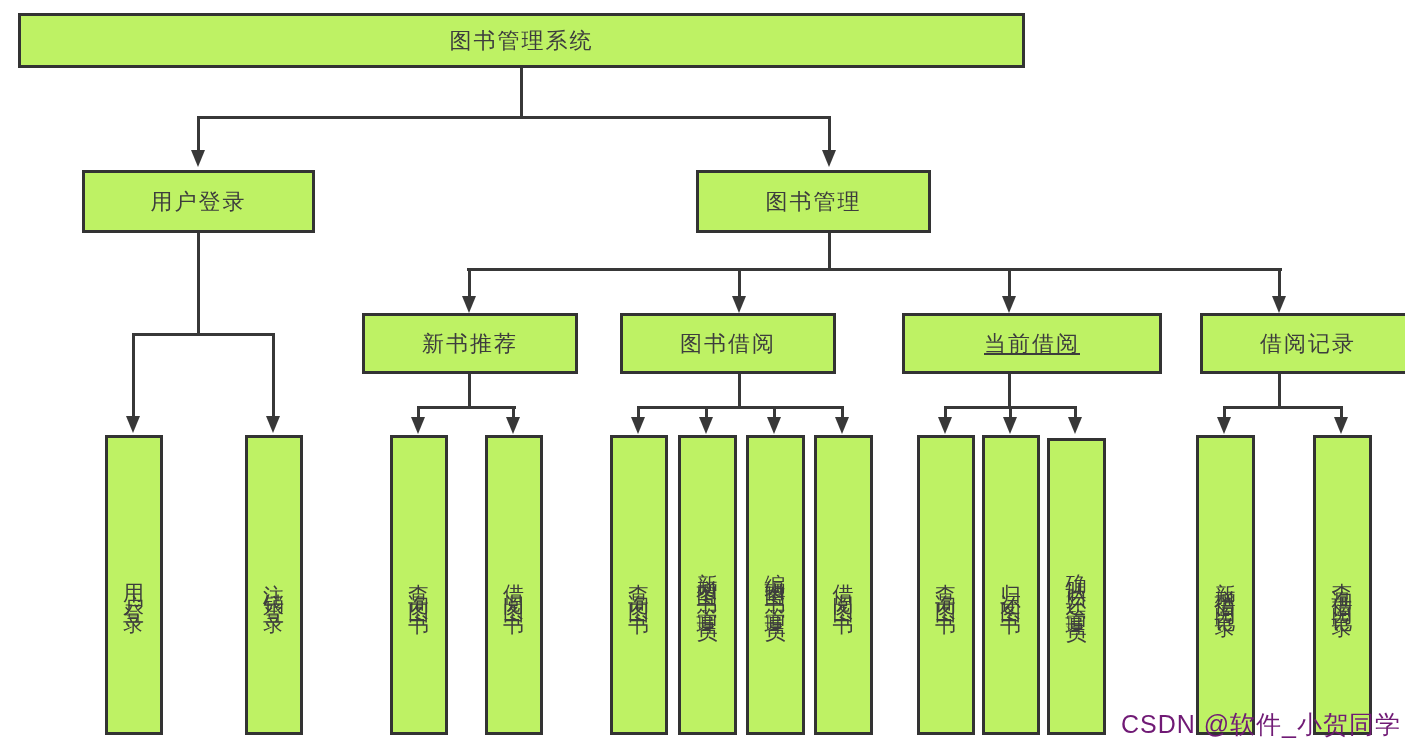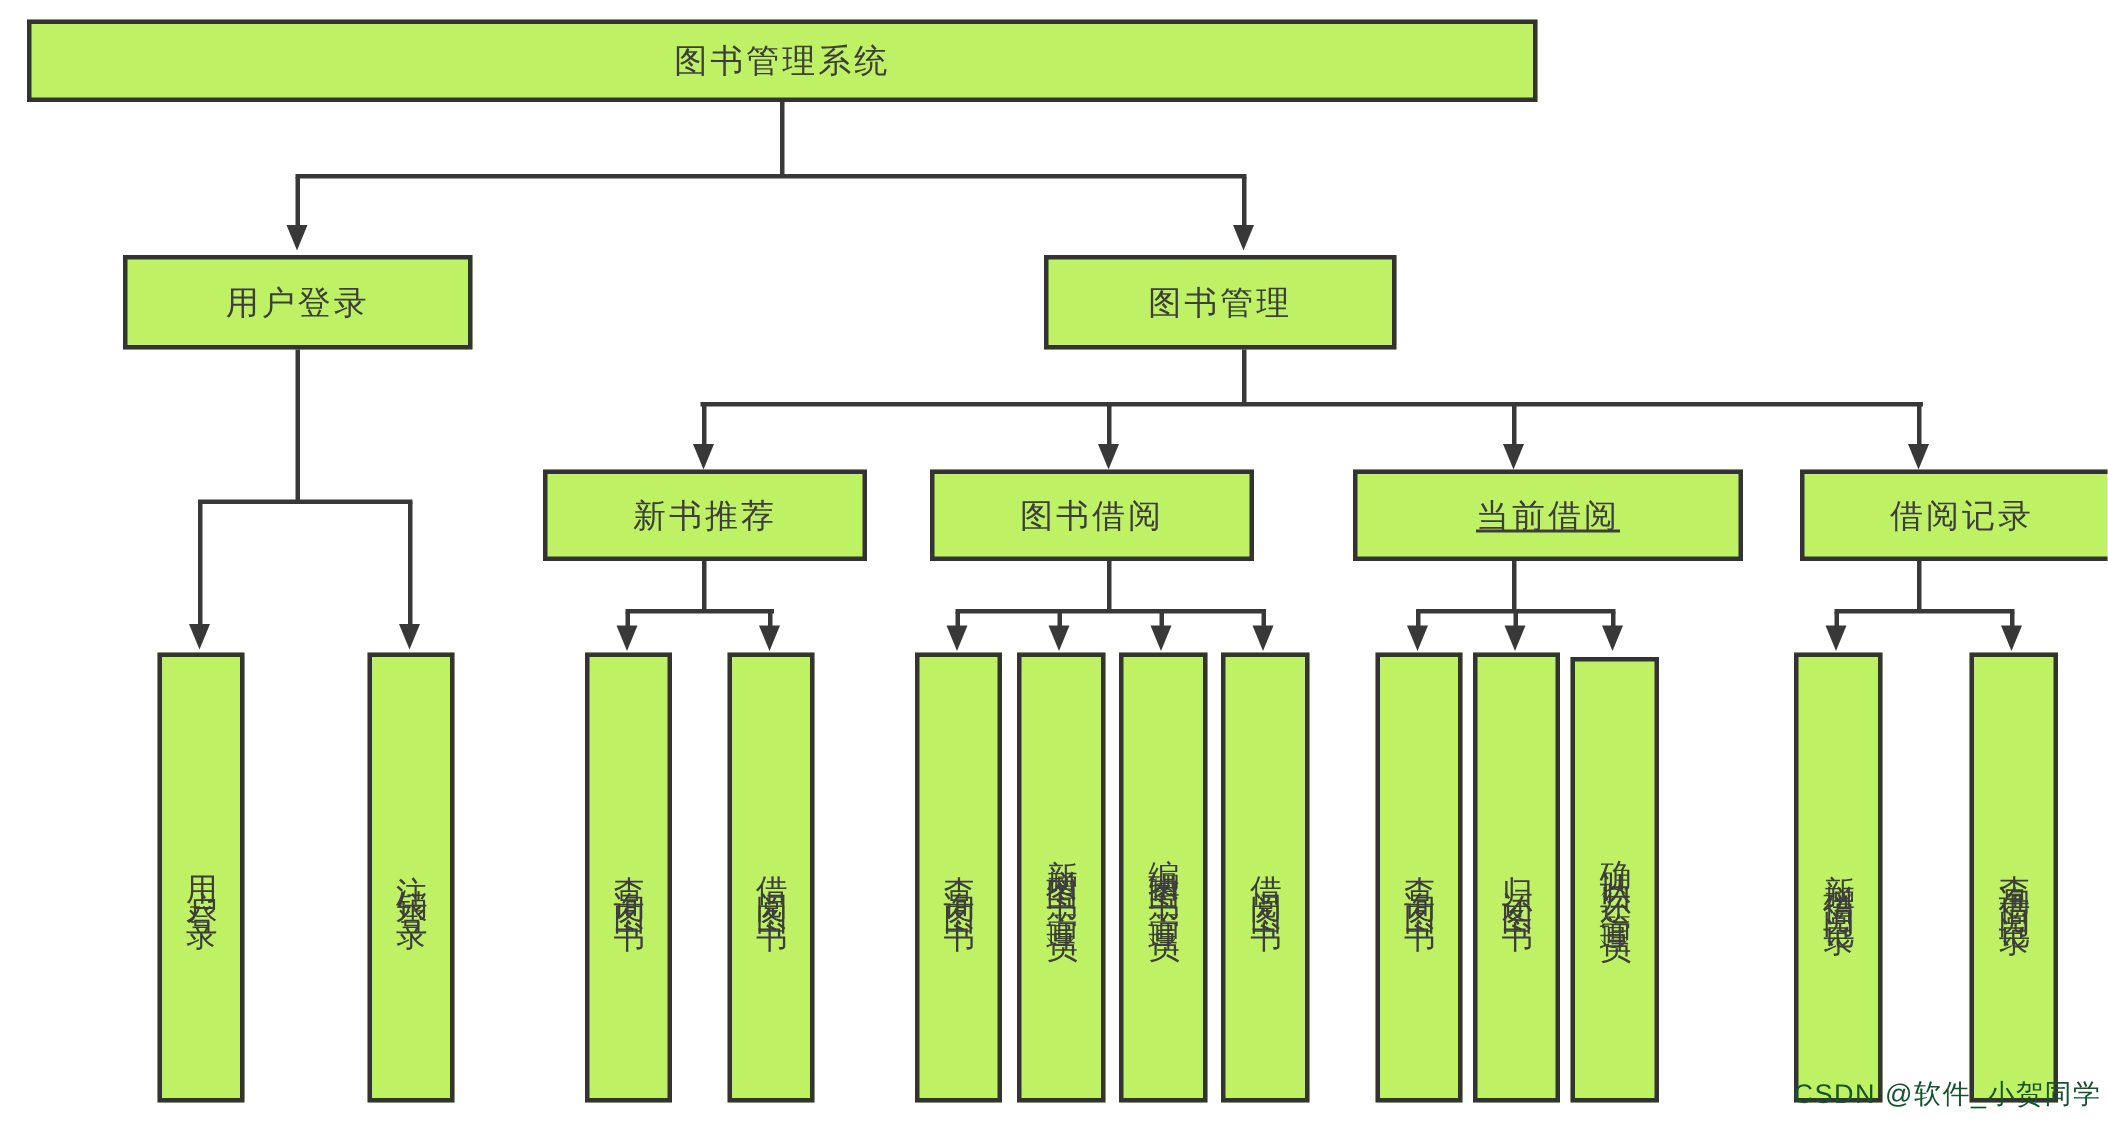--- a/index.html
+++ b/index.html
@@ -27,21 +27,21 @@
   .hl{height:3px;}
   .vl{width:3px;}
   
   .ar{
     position:absolute;width:0;height:0;
     border-left:7px solid transparent;border-right:7px solid transparent;
     border-top:17px solid #383838;
   }
   .watermark{
     position:absolute;right:4px;bottom:6px;z-index:5;
-    font-size:18px;color:#14532d;letter-spacing:1px;text-align:center;
+    font-size:25px;color:#701a75;letter-spacing:1px;text-align:center;
   }
 </style>
 </head>
 <body>
 
 <div class="stage">
 
   <div class="box" style="left:18px;top:13px;width:1007px;height:55px;">图书管理系统</div>
 
   <div class="vl" style="left:520px;top:68px;height:50px;"></div>

